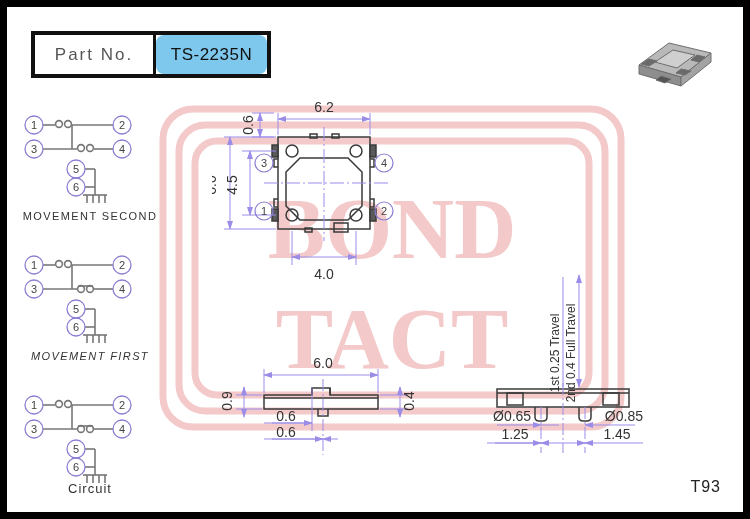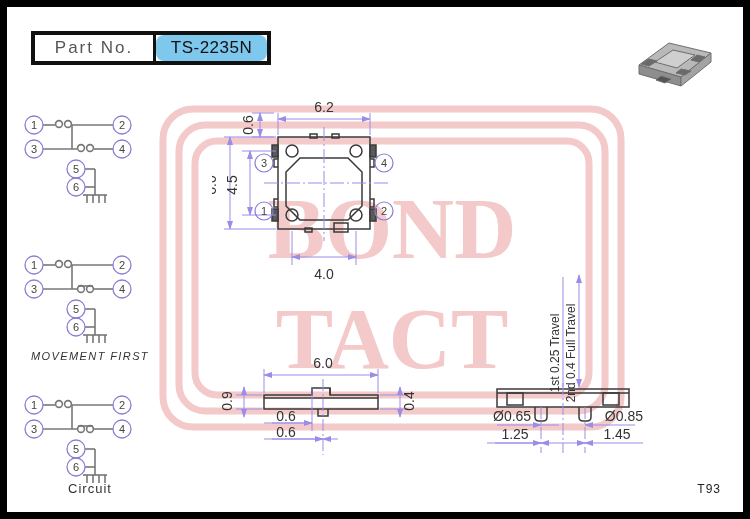--- a/index.html
+++ b/index.html
@@ -3,33 +3,33 @@
 <meta charset="utf-8">
 <style>
   html,body{margin:0;padding:0;background:#ffffff;}
   body{width:750px;height:519px;overflow:hidden;
        font-family:"Liberation Sans", sans-serif;}
   #sheet{position:relative;width:750px;height:519px;background:#fff;
          box-sizing:border-box;border:7px solid #000;}
   .abs{position:absolute;}
   svg{display:block;}
   
-  #partbox{left:24px;top:24px;width:240px;height:34px;
+  #partbox{left:24px;top:24px;width:240px;height:47px;
            border:4px solid #111;background:#fff;box-sizing:border-box;
            display:flex;}
   #partlabel{flex:0 0 118px;display:flex;align-items:center;
              justify-content:center;font-size:17px;color:#555;
              letter-spacing:2px;border-right:3px solid #111;}
   #partvalue{flex:1;display:flex;align-items:center;justify-content:center;
              background:#7ec8ee;font-size:17px;color:#111;letter-spacing:.5px;border-radius:8px;}
   
   .circuit{width:150px;height:135px;}
   .circlabel{position:absolute;width:150px;text-align:center;
              font-size:11px;color:#333;letter-spacing:1.4px;}
-  .pagecode{right:22px;bottom:16px;font-size:12px;color:#222;
+  .pagecode{right:22px;bottom:16px;font-size:16px;color:#222;
             letter-spacing:1px;}
 </style>
 </head>
 <body>
 
 <div id="sheet">
 
   <svg class="abs" style="left:150px;top:96px;" width="470" height="330">
     <g fill="none" stroke="#f3c9c9" stroke-width="7">
       <rect x="6" y="6" width="458" height="318" rx="30" ry="30"></rect>
@@ -88,20 +88,21 @@
     </g>
     <g font-size="11" fill="#444" text-anchor="middle" font-family="'Liberation Sans',sans-serif">
       <text x="19" y="22">1</text>
       <text x="107" y="22">2</text>
       <text x="19" y="46">3</text>
       <text x="107" y="46">4</text>
       <text x="61" y="66">5</text>
       <text x="61" y="84">6</text>
     </g>
   </svg>
+  <div class="circlabel" style="left:8px;top:203px;">MOVEMENT SECOND</div>
 
   <svg class="abs circuit" style="left:8px;top:240px;" viewBox="0 0 150 135">
     <g stroke="#777" stroke-width="1.6" fill="none">
       <line x1="28" y1="18" x2="40" y2="18"></line>
       <line x1="57" y1="18" x2="98" y2="18"></line>
       <circle cx="44" cy="17" r="3.4"></circle>
         <circle cx="53" cy="17" r="3.4"></circle>
       <line x1="28" y1="42" x2="62" y2="42"></line>
       <line x1="79" y1="42" x2="98" y2="42"></line>
       <circle cx="66" cy="42" r="3.4"></circle>

